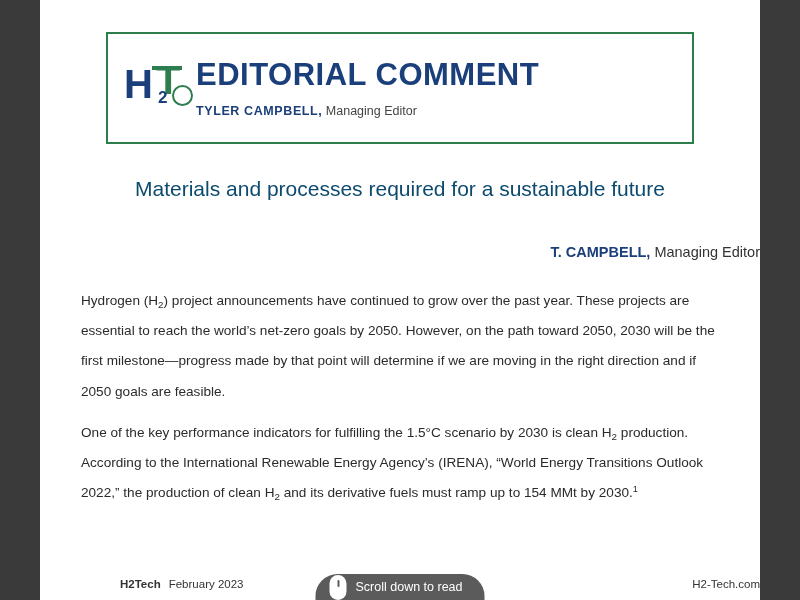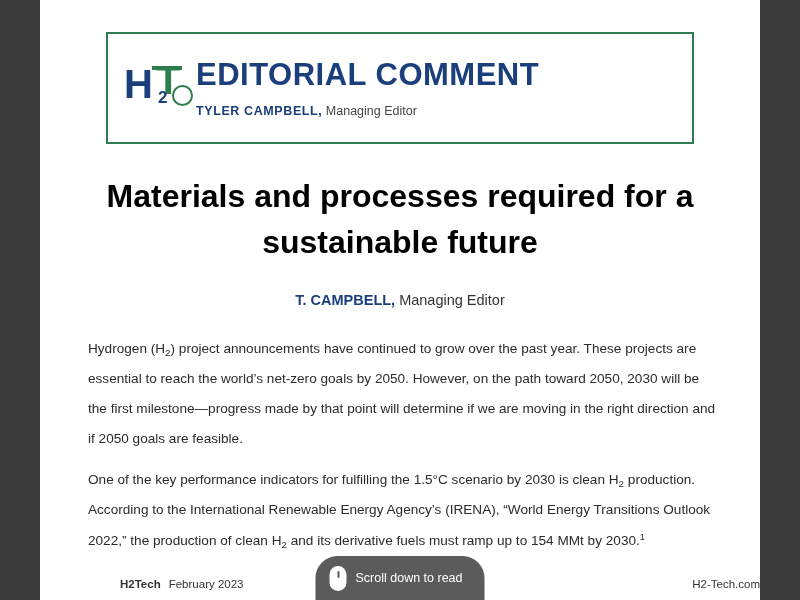--- a/index.html
+++ b/index.html
@@ -96,42 +96,42 @@
   .mast-byline .name {
     color: #1b3f7a;
     font-weight: bold;
     letter-spacing: 0.6px;
   }
 
   
   .headline {
     margin: 30px 54px 0 54px;
     text-align: center;
-    font-size: 32px;
-    font-weight: bold;
-    color: #000000;
+    font-size: 21px;
+    font-weight: normal;
+    color: #0c4a6e;
     line-height: 1.43;
   }
   .byline {
-    margin-top: 26px;
-    text-align: center;
+    margin-top: 40px;
+    text-align: right;
     font-size: 14.5px;
     color: #333;
   }
   .byline .bl-name {
     color: #1b3f7a;
     font-weight: bold;
   }
   .body-copy {
     margin: 26px 40px 0 40px;
     font-size: 13.6px;
     color: #2b2b2b;
     line-height: 2.22;
   }
-  .body-copy p { margin: 0 0 11px 8px; }
+  .body-copy p { margin: 0 0 11px 1px; }
   sub { font-size: 0.72em; vertical-align: -0.28em; }
   sup { font-size: 0.68em; vertical-align: 0.55em; }
 
   
   .footer {
     position: absolute;
     left: 40px; bottom: 10px;
     width: 720px;
     padding: 0 40px;
     display: flex;
@@ -147,21 +147,21 @@
 
   
   .scroll-pill {
     position: absolute;
     left: 50%;
     transform: translateX(-50%);
     bottom: 0px;
     background: #5b5b5b;
     color: #ffffff;
     border-radius: 22px 22px 0 0;
-    height: 44px;
+    height: 26px;
     display: flex;
     align-items: center;
     gap: 9px;
     padding: 0 22px 0 14px;
     font-size: 12.5px;
     white-space: nowrap;
   }
   .scroll-pill .mouse {
     width: 17px; height: 25px;
     border-radius: 9px;

